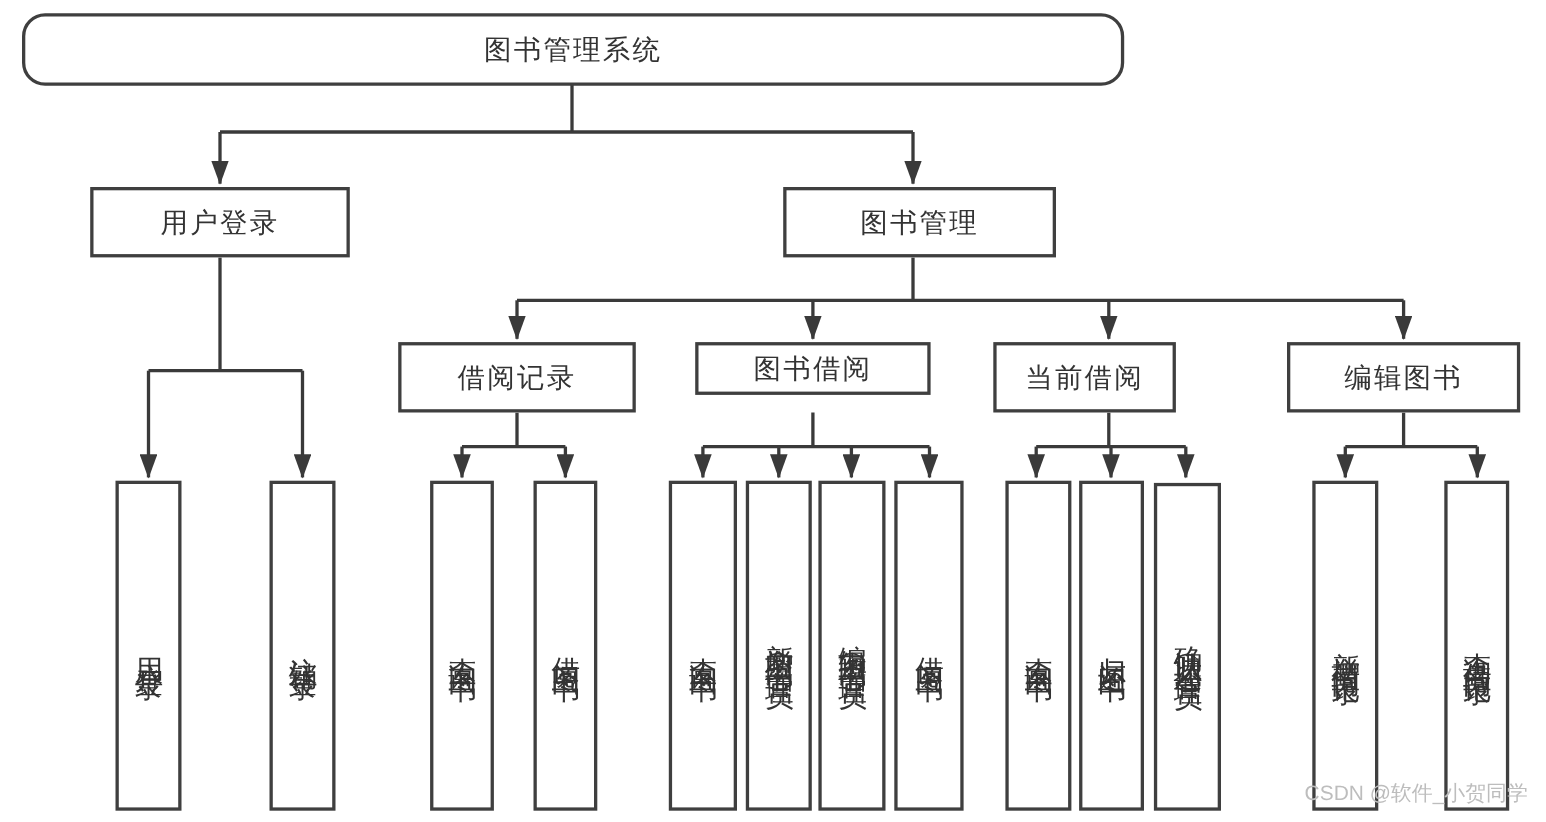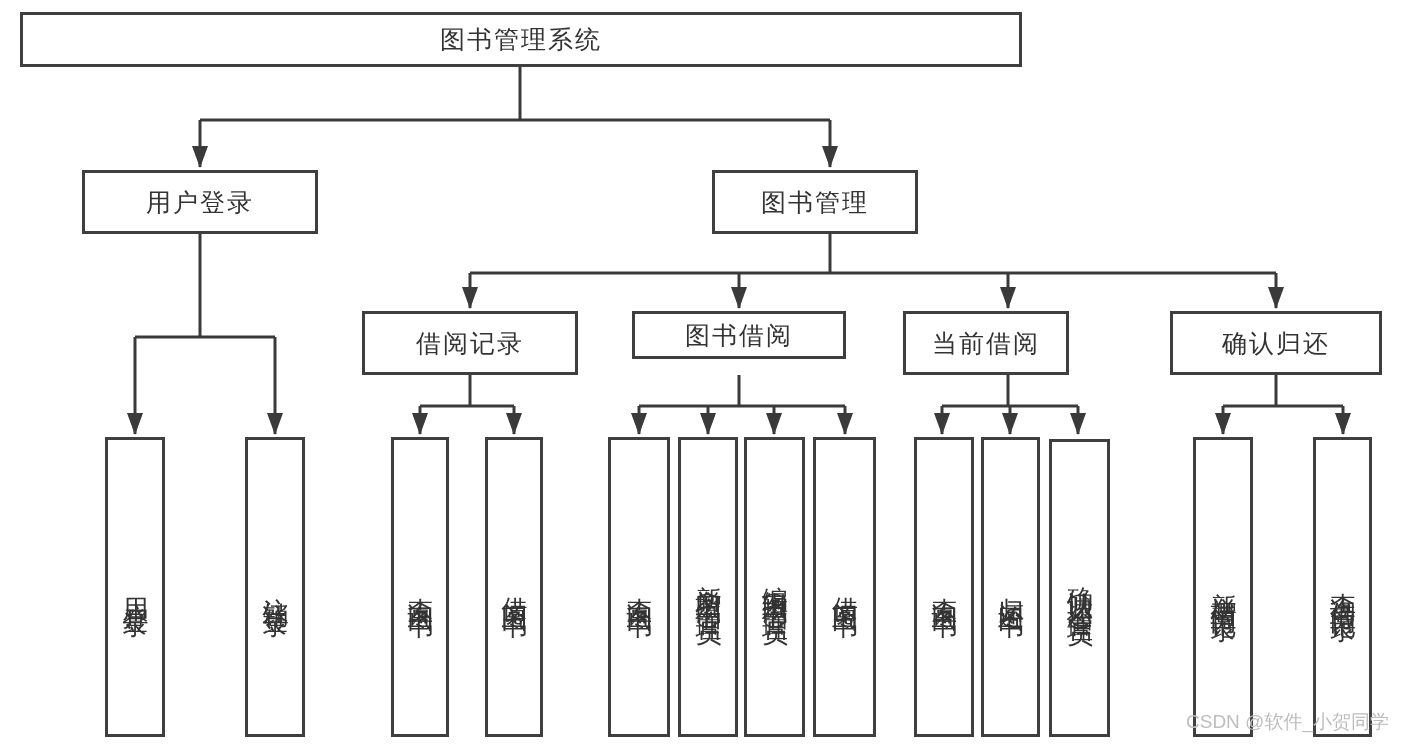--- a/index.html
+++ b/index.html
@@ -88,29 +88,29 @@
     <path class="cl" d="M708 406 V434" marker-end="url(#arrow)"></path>
     <path class="cl" d="M774 406 V434" marker-end="url(#arrow)"></path>
     <path class="cl" d="M845 406 V434" marker-end="url(#arrow)"></path>
     <path class="cl" d="M942 406 V434" marker-end="url(#arrow)"></path>
     <path class="cl" d="M1010 406 V434" marker-end="url(#arrow)"></path>
     <path class="cl" d="M1078 406 V434" marker-end="url(#arrow)"></path>
     <path class="cl" d="M1223 406 V434" marker-end="url(#arrow)"></path>
     <path class="cl" d="M1343 406 V434" marker-end="url(#arrow)"></path>
   </svg>
 
-  <div class="node hbox" style="left:20px;top:12px;width:1002px;height:55px;">图书管理系统</div>
+  <div class="node hbox" style="left:20px;top:12px;width:1002px;height:66px;border-radius:21px;">图书管理系统</div>
 
   <div class="node hbox" style="left:82px;top:170px;width:236px;height:64px;">用户登录</div>
-  <div class="node hbox" style="left:712px;top:170px;width:206px;height:64px;">图书管理</div>
+  <div class="node hbox" style="left:712px;top:170px;width:248px;height:64px;">图书管理</div>
 
   <div class="node hbox" style="left:362px;top:311px;width:216px;height:64px;">借阅记录</div>
   <div class="node hbox" style="left:632px;top:311px;width:214px;height:48px;">图书借阅</div>
   <div class="node hbox" style="left:903px;top:311px;width:166px;height:64px;">当前借阅</div>
-  <div class="node hbox" style="left:1170px;top:311px;width:212px;height:64px;">确认归还</div>
+  <div class="node hbox" style="left:1170px;top:311px;width:212px;height:64px;">编辑图书</div>
 
   <div class="node vbox" style="left:105px;top:437px;width:60px;height:300px;">
     <span>用户登录</span>
   </div>
   <div class="node vbox" style="left:245px;top:437px;width:60px;height:300px;">
     <span>注销登录</span>
   </div>
 
   <div class="node vbox" style="left:391px;top:437px;width:58px;height:300px;">
     <span>查询图书</span>

